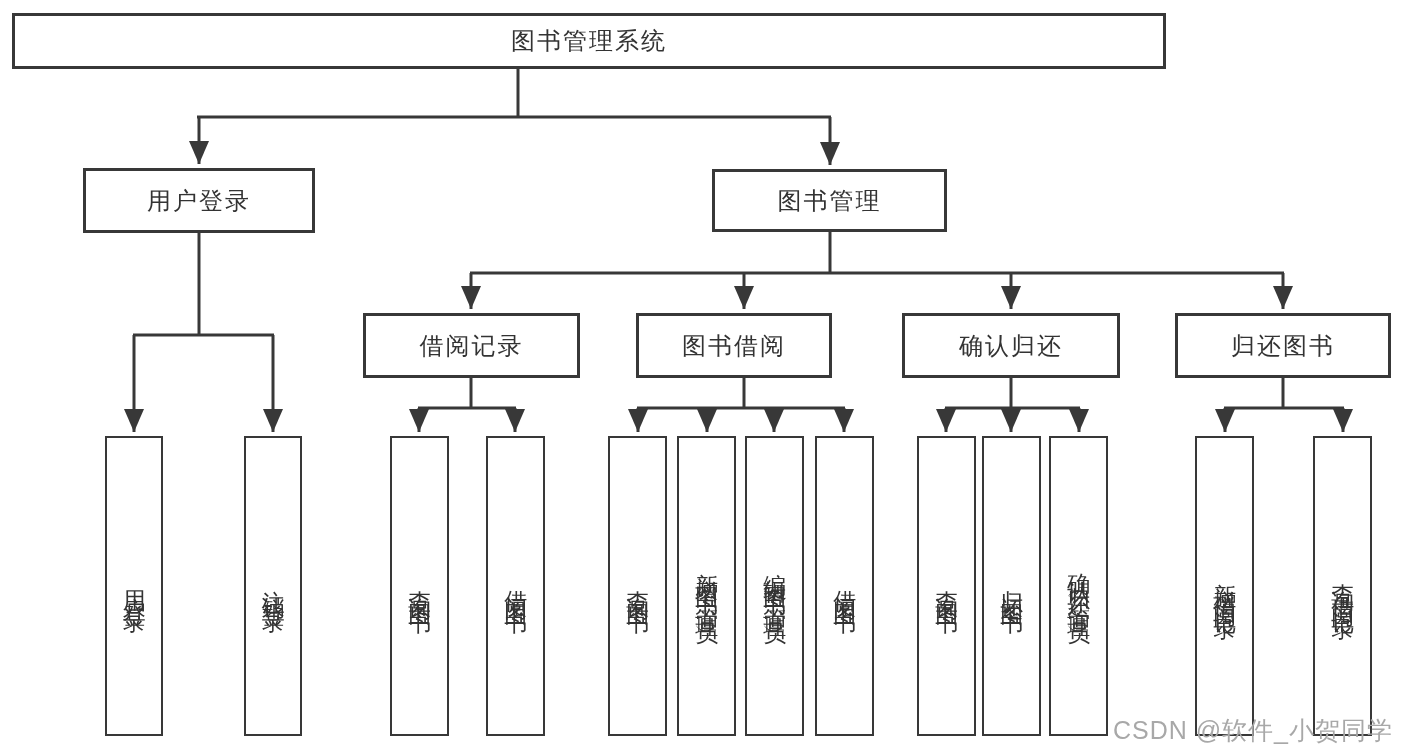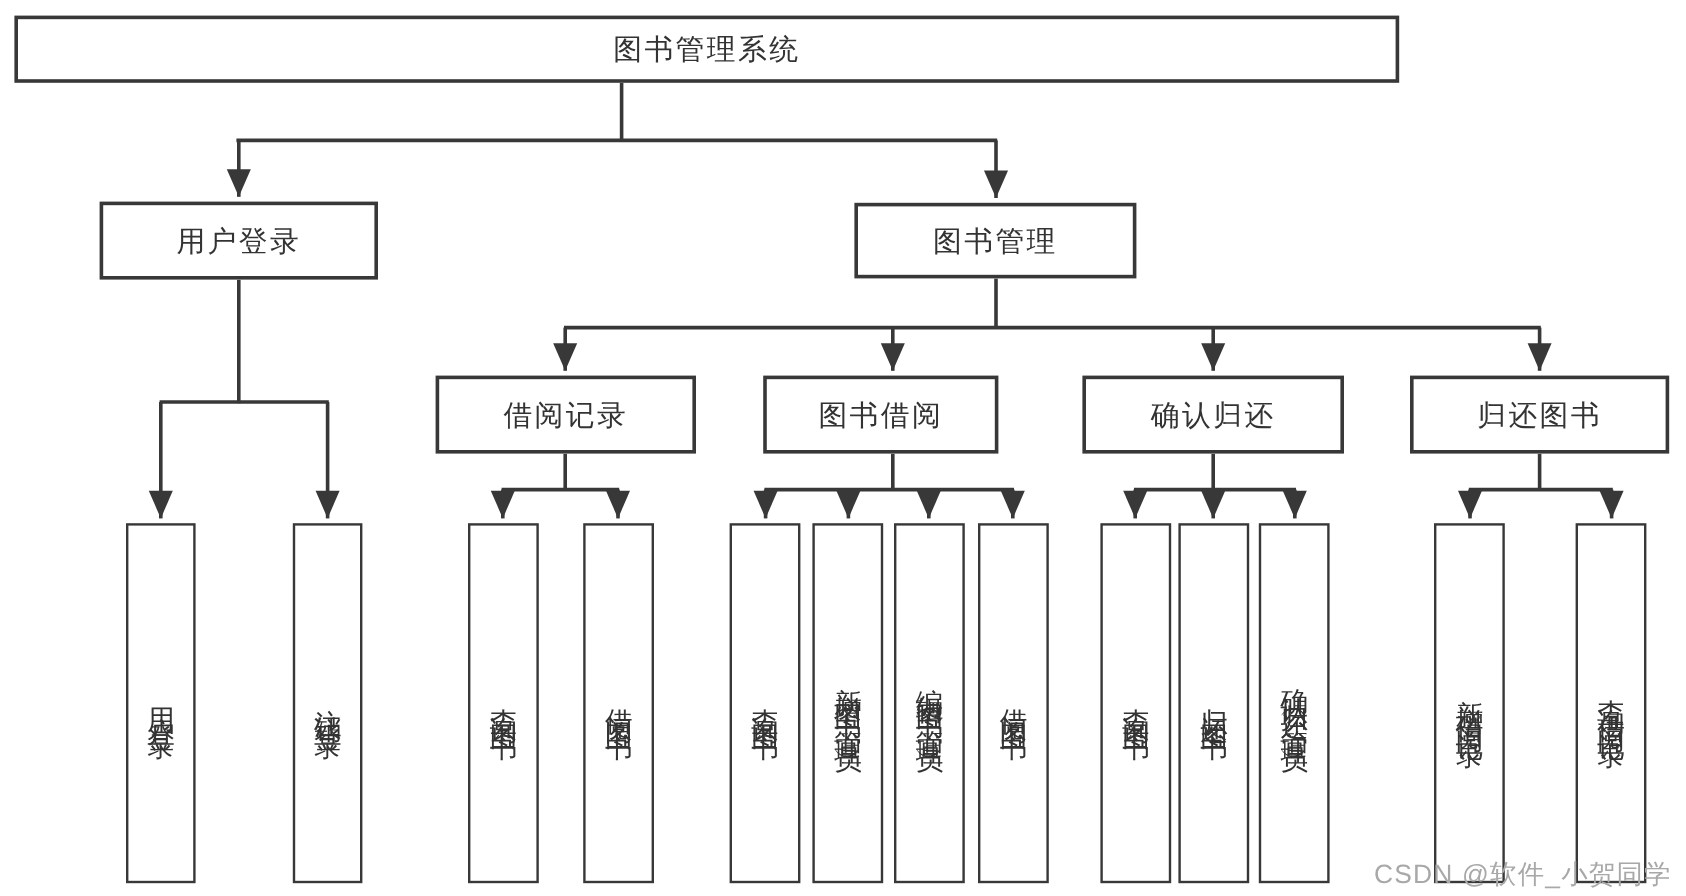--- a/index.html
+++ b/index.html
@@ -45,21 +45,21 @@
   .leaf .vtext{
     writing-mode:vertical-rl;
     text-orientation:mixed;
     letter-spacing:7px;
     line-height:1.1;
     font-size:23px;
   }
   .watermark{
     position:absolute;
     top:714px;right:12px;
-    font-size:22px;
+    font-size:25px;
     letter-spacing:1px;
     color:var(--wm);
   }
 </style>
 </head>
 <body>
 
 <div id="stage">
 
   <svg id="wires" viewBox="0 0 1405 747" xmlns="http://www.w3.org/2000/svg">

